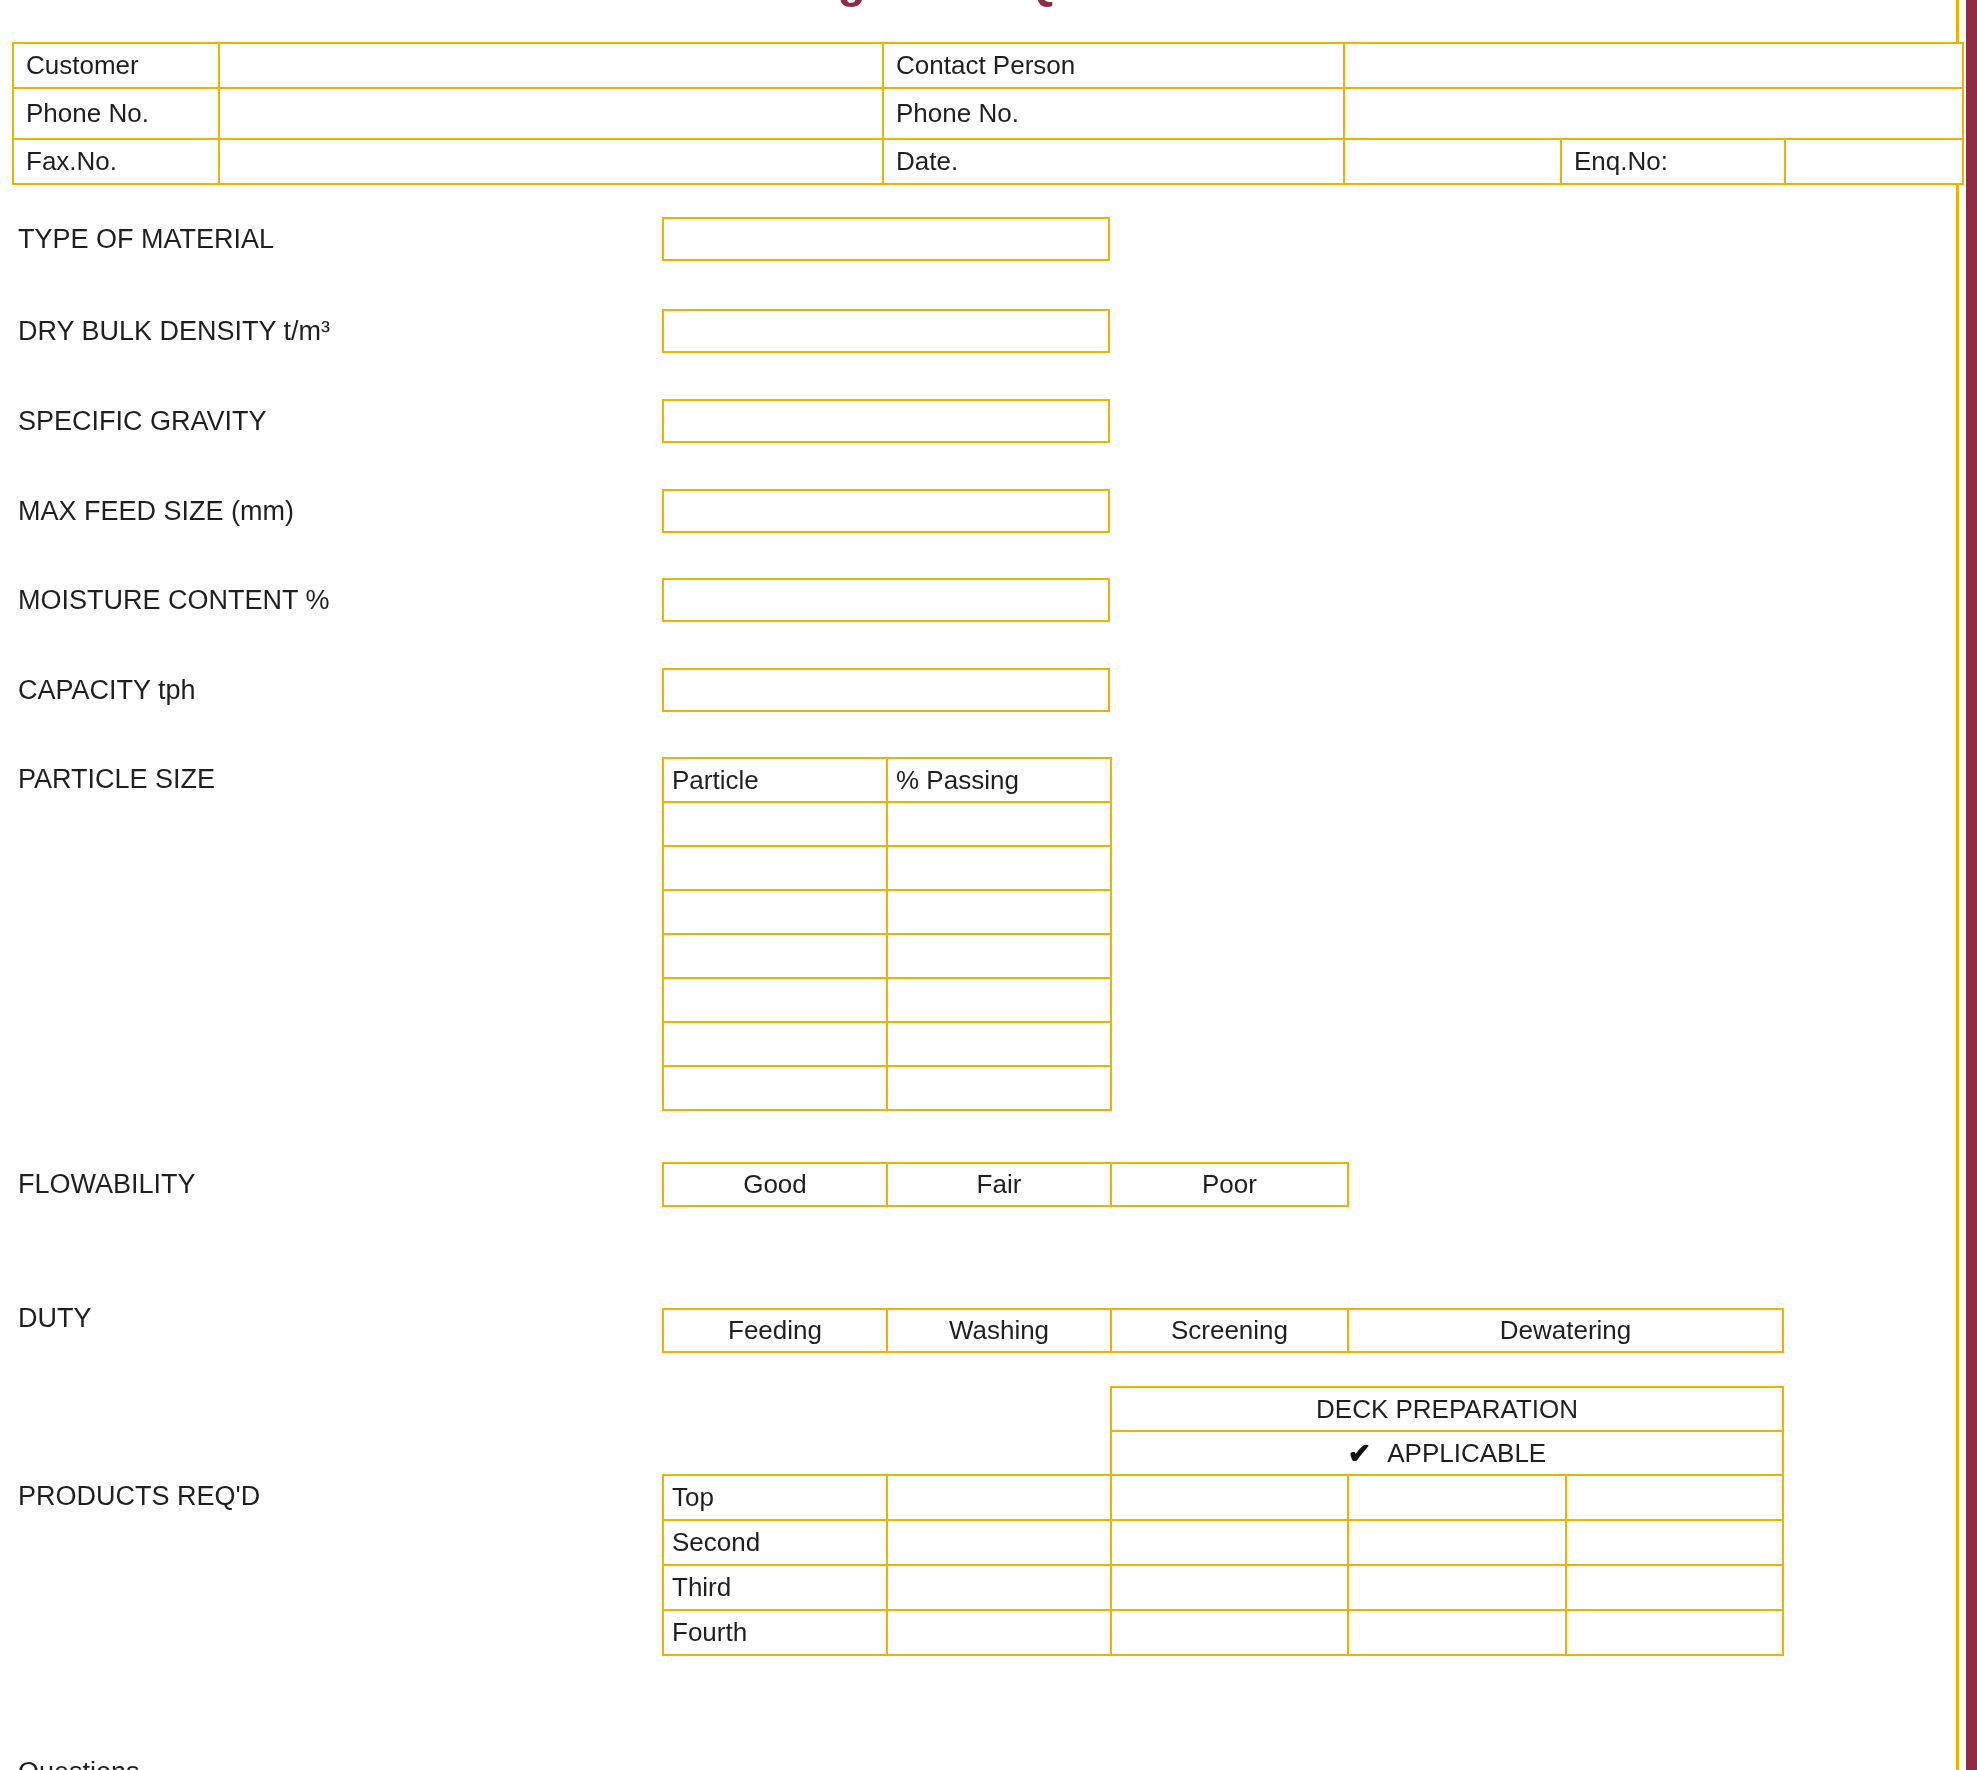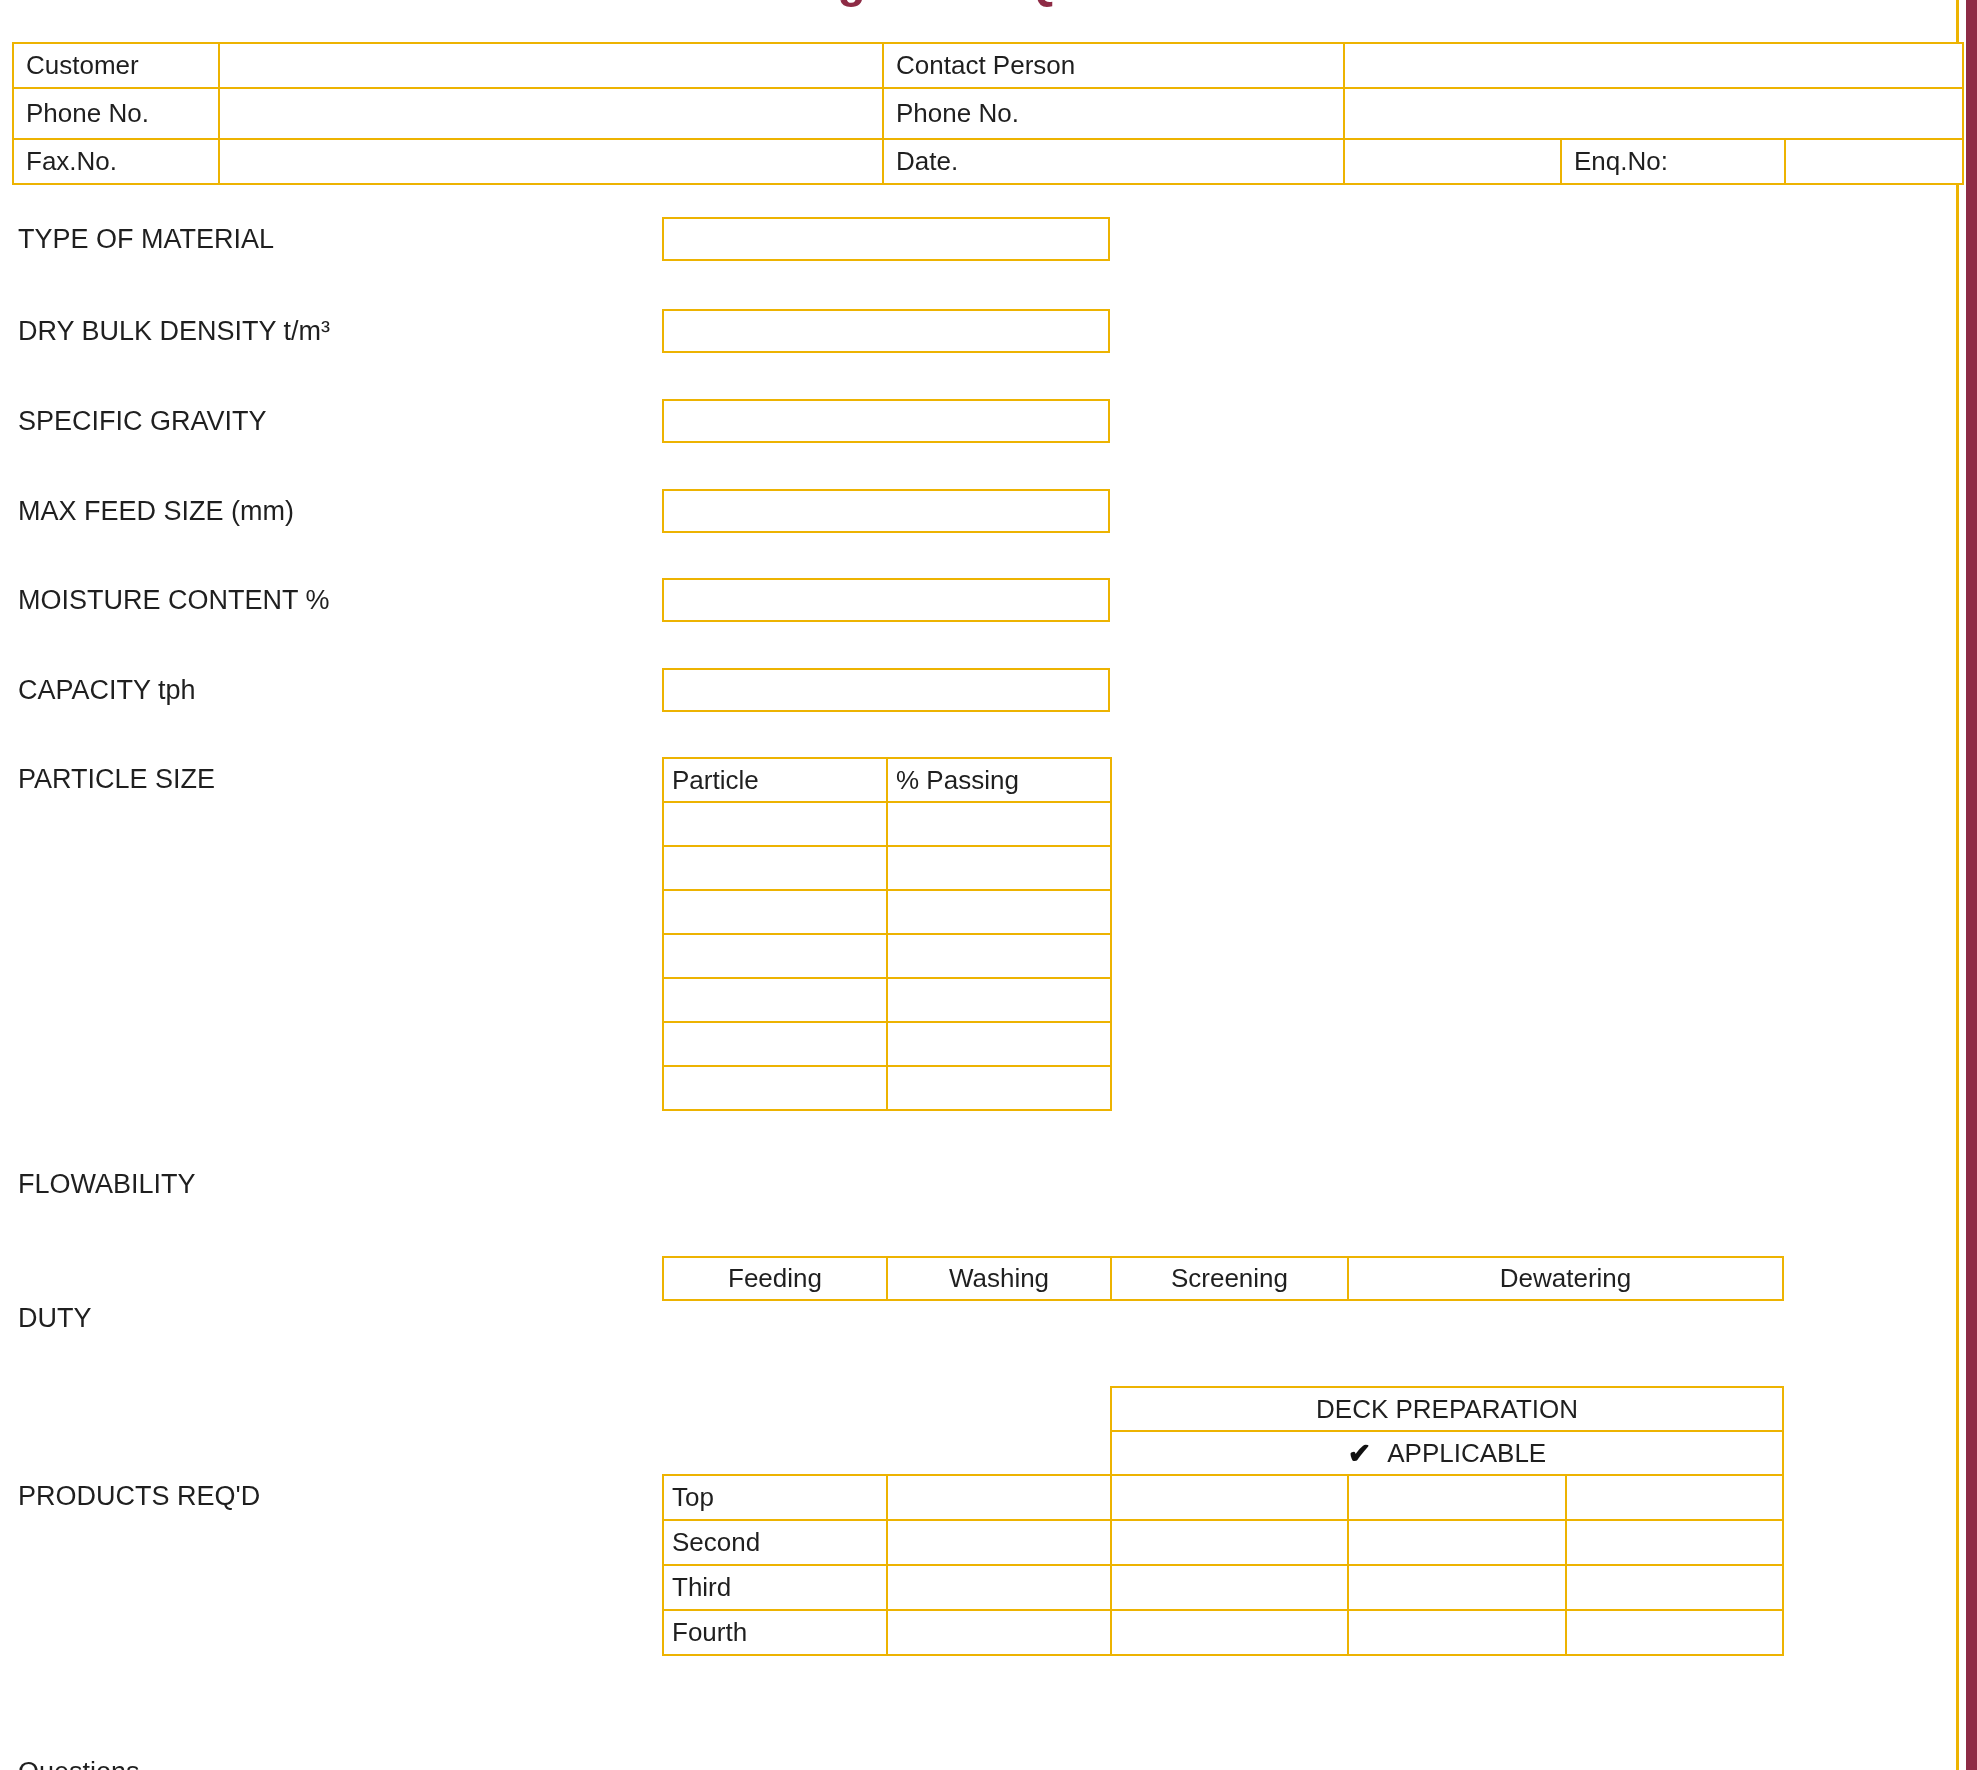--- a/index.html
+++ b/index.html
@@ -116,23 +116,37 @@
           <td></td>
         </tr>
     <tr style="height:44px">
           <td></td>
           <td></td>
         </tr>
   </tbody>
     </table>
 
   <div class="flabel" style="top:1162px">FLOWABILITY</div>
+  <table class="t" style="left:650px; top:1162px; width:685px;">
+    <colgroup>
+        <col style="width:224px">
+        <col style="width:224px">
+        <col style="width:237px">
+      </colgroup>
+    <tbody>
+        <tr style="height:43px">
+      <td class="c">Good</td>
+      <td class="c">Fair</td>
+      <td class="c">Poor</td>
+    </tr>
+  </tbody>
+    </table>
 
   <div class="flabel" style="top:1296px">DUTY</div>
-  <table class="t" style="left:650px; top:1256px; width:1120px;padding-left:17px;">
+  <table class="t" style="left:650px; top:1308px; width:1120px;padding-left:17px;">
     <colgroup>
         <col style="width:224px">
         <col style="width:224px">
         <col style="width:237px">
         <col style="width:435px">
       </colgroup>
     <tbody>
         <tr style="height:43px">
       <td class="c">Feeding</td>
       <td class="c">Washing</td>

